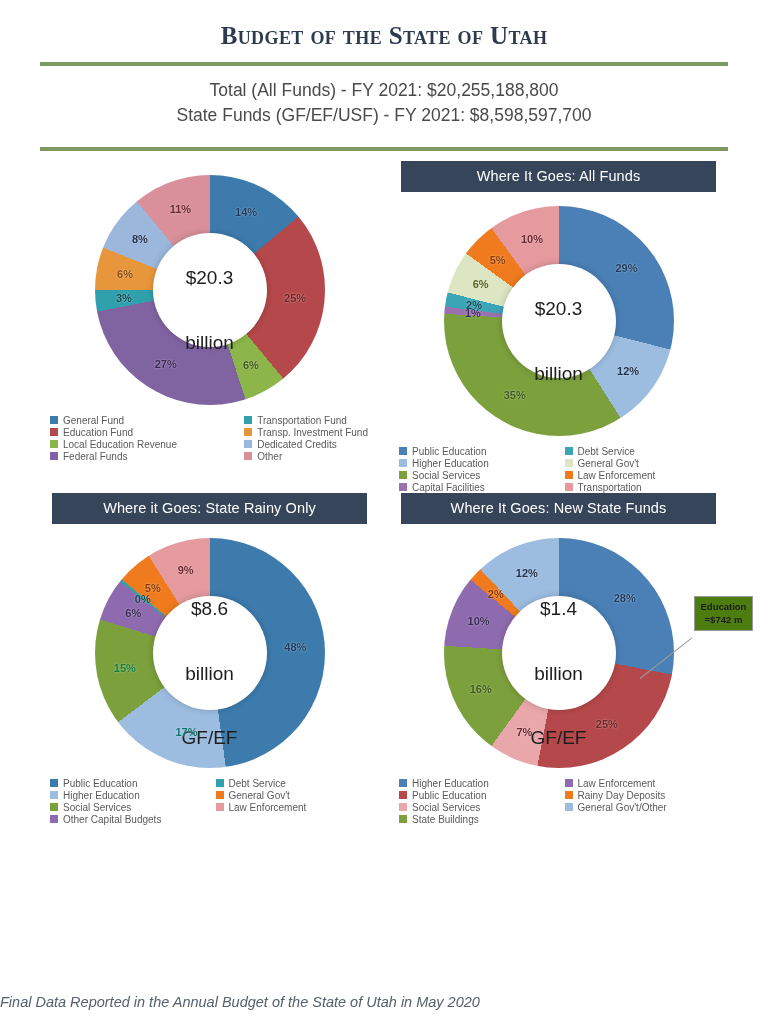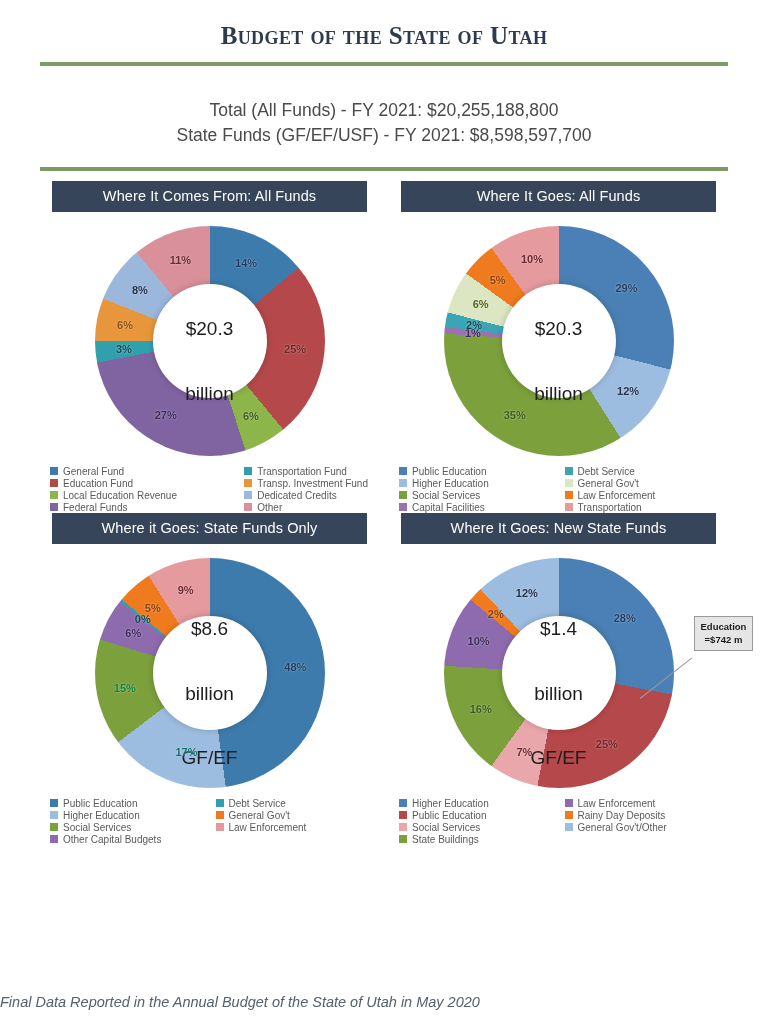--- a/index.html
+++ b/index.html
@@ -25,21 +25,20 @@
   .rule { height: 4px; background: #7D9A62; width: 100%; }
   .rule.top { margin-top: 12px; }
   .rule.bot { margin-top: 10px; }
   .totals {
     text-align: center;
     padding: 12px 0 8px 0;
     color: #4A4A4A;
     font-size: 17.5px;
     line-height: 1.45;
     font-family: "Liberation Sans", sans-serif;
-    margin-top: 20px;
   }
 
   
   .grid {
     display: grid;
     grid-template-columns: 1fr 1fr;
     grid-template-rows: auto auto;
     column-gap: 10px;
     row-gap: 0px;
     margin-top: 10px;
@@ -99,21 +98,21 @@
     color: #5A5A5A;
   }
   .legend.wide-left { grid-template-columns: 1.18fr 0.82fr; }
   .legend-item { display: flex; align-items: center; gap: 5px; white-space: nowrap; }
   .swatch { width: 8px; height: 8px; flex: 0 0 8px; }
 
   
   .callout {
     position: absolute;
     border: 1px solid #9a9a9a;
-    background: #e5e5e5;
+    background: #4d7c0f;
     font-size: 9.5px;
     font-weight: bold;
     color: #1d1d1d;
     line-height: 1.35;
     padding: 4px 6px;
     text-align: center;
     z-index: 5;
   }
   .callout-line {
     position: absolute;
@@ -142,21 +141,20 @@
   <div class="rule top"></div>
   <div class="totals">
     <div>Total (All Funds) - FY 2021: $20,255,188,800</div>
     <div>State Funds (GF/EF/USF) - FY 2021: $8,598,597,700</div>
   </div>
   <div class="rule bot"></div>
 
   <div class="grid">
 
     <div class="panel">
-      <div class="panel-bar">Where It Comes From: All Funds</div>
       <div class="donut-wrap">
         <div class="donut" style="background: conic-gradient(rgb(61, 123, 173) 0deg, rgb(61, 123, 173) 50.4deg, rgb(181, 72, 74) 50.4deg, rgb(181, 72, 74) 140.4deg, rgb(140, 181, 74) 140.4deg, rgb(140, 181, 74) 162deg, rgb(128, 100, 162) 162deg, rgb(128, 100, 162) 259.2deg, rgb(49, 160, 173) 259.2deg, rgb(49, 160, 173) 270deg, rgb(232, 150, 60) 270deg, rgb(232, 150, 60) 291.6deg, rgb(155, 183, 220) 291.6deg, rgb(155, 183, 220) 320.4deg, rgb(217, 144, 154) 320.4deg, rgb(217, 144, 154) 360deg);"></div>
         <div class="hole">
             <span>$20.3</span>
             <span>billion</span>
           </div>
       <div class="slice-label" style="left: 151.617px; top: 37.1849px; color: rgb(31, 58, 95);">14%</div>
           <div class="slice-label" style="left: 200.618px; top: 123.093px; color: rgb(110, 35, 38);">25%</div>
           <div class="slice-label" style="left: 156.431px; top: 190.362px; color: rgb(63, 90, 27);">6%</div>
           <div class="slice-label" style="left: 71.2224px; top: 189.024px; color: rgb(59, 42, 87);">27%</div>
@@ -248,21 +246,21 @@
             <span>Capital Facilities</span>
           </div>
           <div class="legend-item">
             <span class="swatch" style="background: rgb(229, 154, 158);"></span>
             <span>Transportation</span>
           </div>
         </div>
     </div>
 
     <div class="panel">
-      <div class="panel-bar">Where it Goes: State Funds Only</div>
+      <div class="panel-bar">Where it Goes: State Rainy Only</div>
       <div class="donut-wrap">
         <div class="donut" style="background: conic-gradient(rgb(61, 123, 173) 0deg, rgb(61, 123, 173) 172.112deg, rgb(157, 189, 224) 172.112deg, rgb(157, 189, 224) 233.068deg, rgb(123, 160, 60) 233.068deg, rgb(123, 160, 60) 286.853deg, rgb(142, 107, 174) 286.853deg, rgb(142, 107, 174) 308.367deg, rgb(49, 160, 173) 308.367deg, rgb(49, 160, 173) 309.801deg, rgb(240, 123, 30) 309.801deg, rgb(240, 123, 30) 327.729deg, rgb(229, 154, 158) 327.729deg, rgb(229, 154, 158) 360deg);"></div>
         <div class="hole">
             <span>$8.6</span>
             <span>billion</span>
             <span>GF/EF</span>
           </div>
       <div class="slice-label" style="left: 200.796px; top: 109.084px; color: rgb(31, 58, 95);">48%</div>
           <div class="slice-label" style="left: 92px; top: 194.402px; color: #0f766e;">17%</div>
           <div class="slice-label" style="left: 30.3169px; top: 129.993px; color: #15803d;">15%</div>

